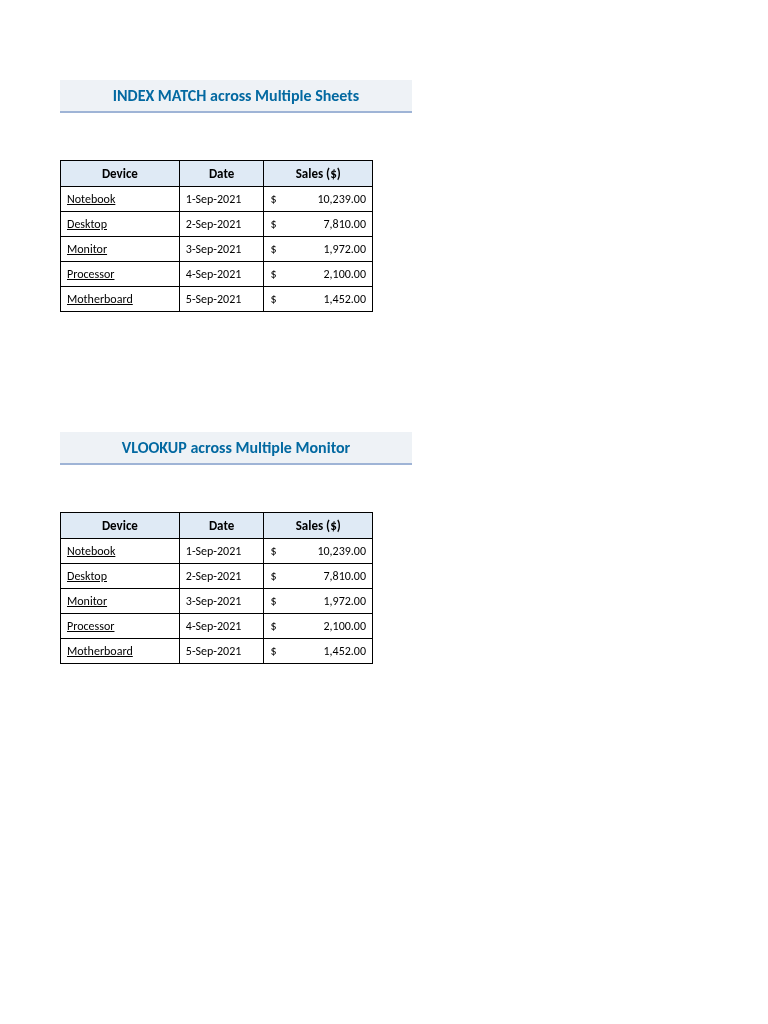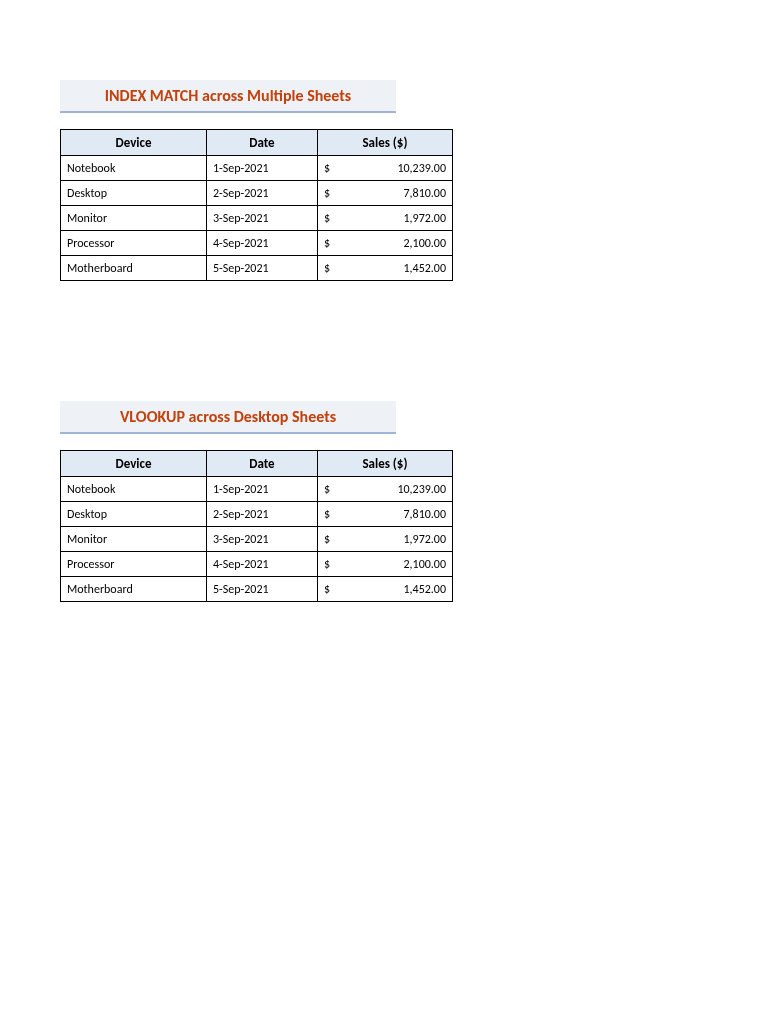--- a/index.html
+++ b/index.html
@@ -11,50 +11,51 @@
       height: 1024px;
     }
     .page {
       padding: 80px 60px 0 60px;
     }
     .section {
       margin-bottom: 120px;
     }
     .title-banner {
       background: #eef2f6;
-      color: #c2410c;
+      color: #0369a1;
       font-weight: bold;
       font-size: 16px;
       text-align: center;
-      padding: 6px 8px;
+      padding: 6px 16px;
       border-bottom: 2px solid #9fb4d6;
       width: 320px;
-      margin-bottom: 16px;
+      margin-bottom: 47px;
     }
     table {
       border-collapse: collapse;
-      width: 393px;
+      width: 313px;
       padding-left: 24px;
     }
     th {
       background: #dfeaf5;
       border: 1px solid #000;
       font-weight: bold;
       font-size: 13px;
       padding: 5px 6px;
       text-align: center;
     }
     td {
       border: 1px solid #000;
       font-size: 12px;
       padding: 5px 6px;
     }
     td.device {
       text-align: left;
       width: 120px;
+      text-decoration: underline;
     }
     td.date {
       text-align: left;
       width: 90px;
       padding-right: 4px;
     }
     td.sales {
       width: 110px;
       padding: 5px 6px;
     }
@@ -134,21 +135,21 @@
                 <span class="sales-symbol">$</span>
                 <span class="sales-value">1,452.00</span>
               </div>
             </td>
           </tr>
         </tbody>
     </table>
   </div>
 
   <div class="section">
-    <div class="title-banner">VLOOKUP across Desktop Sheets</div>
+    <div class="title-banner">VLOOKUP across Multiple Monitor</div>
     <table>
       <thead>
         <tr>
           <th>Device</th>
           <th>Date</th>
           <th>Sales ($)</th>
         </tr>
       </thead>
       <tbody>
           <tr>

